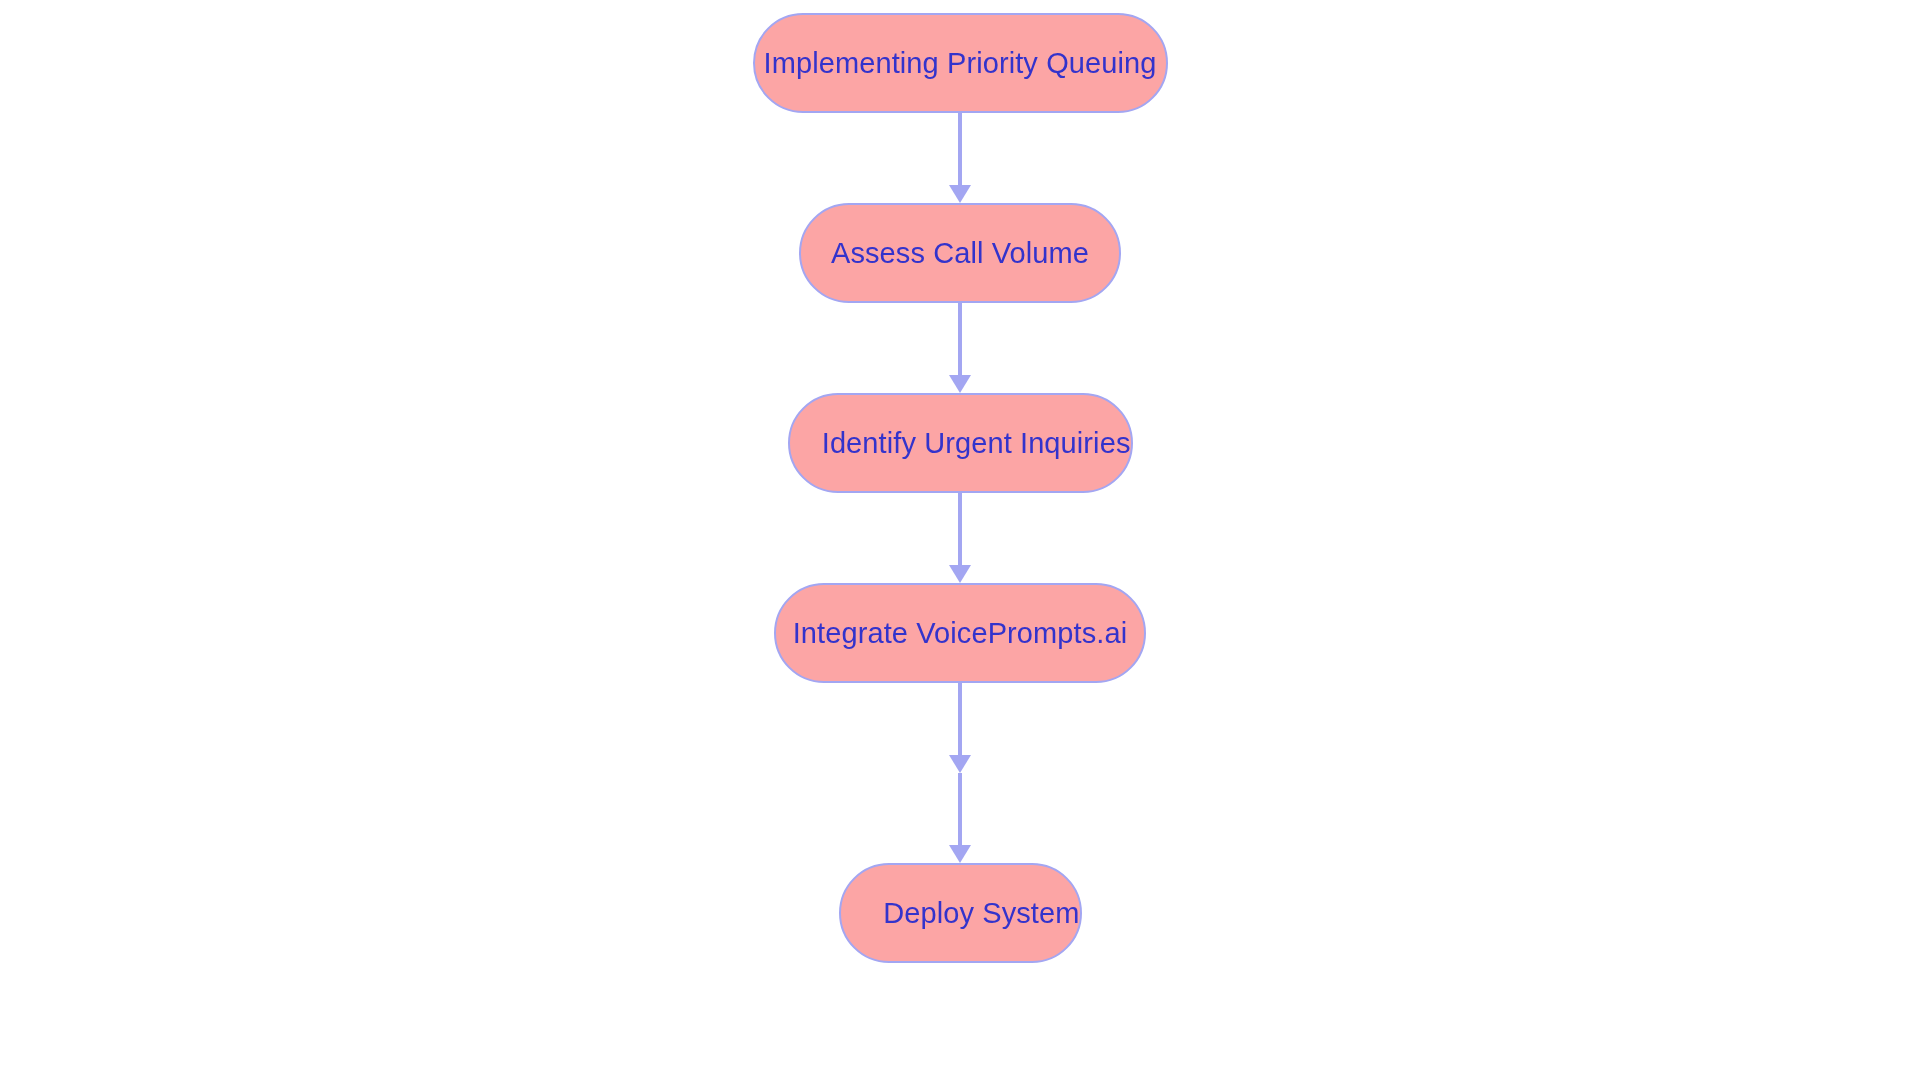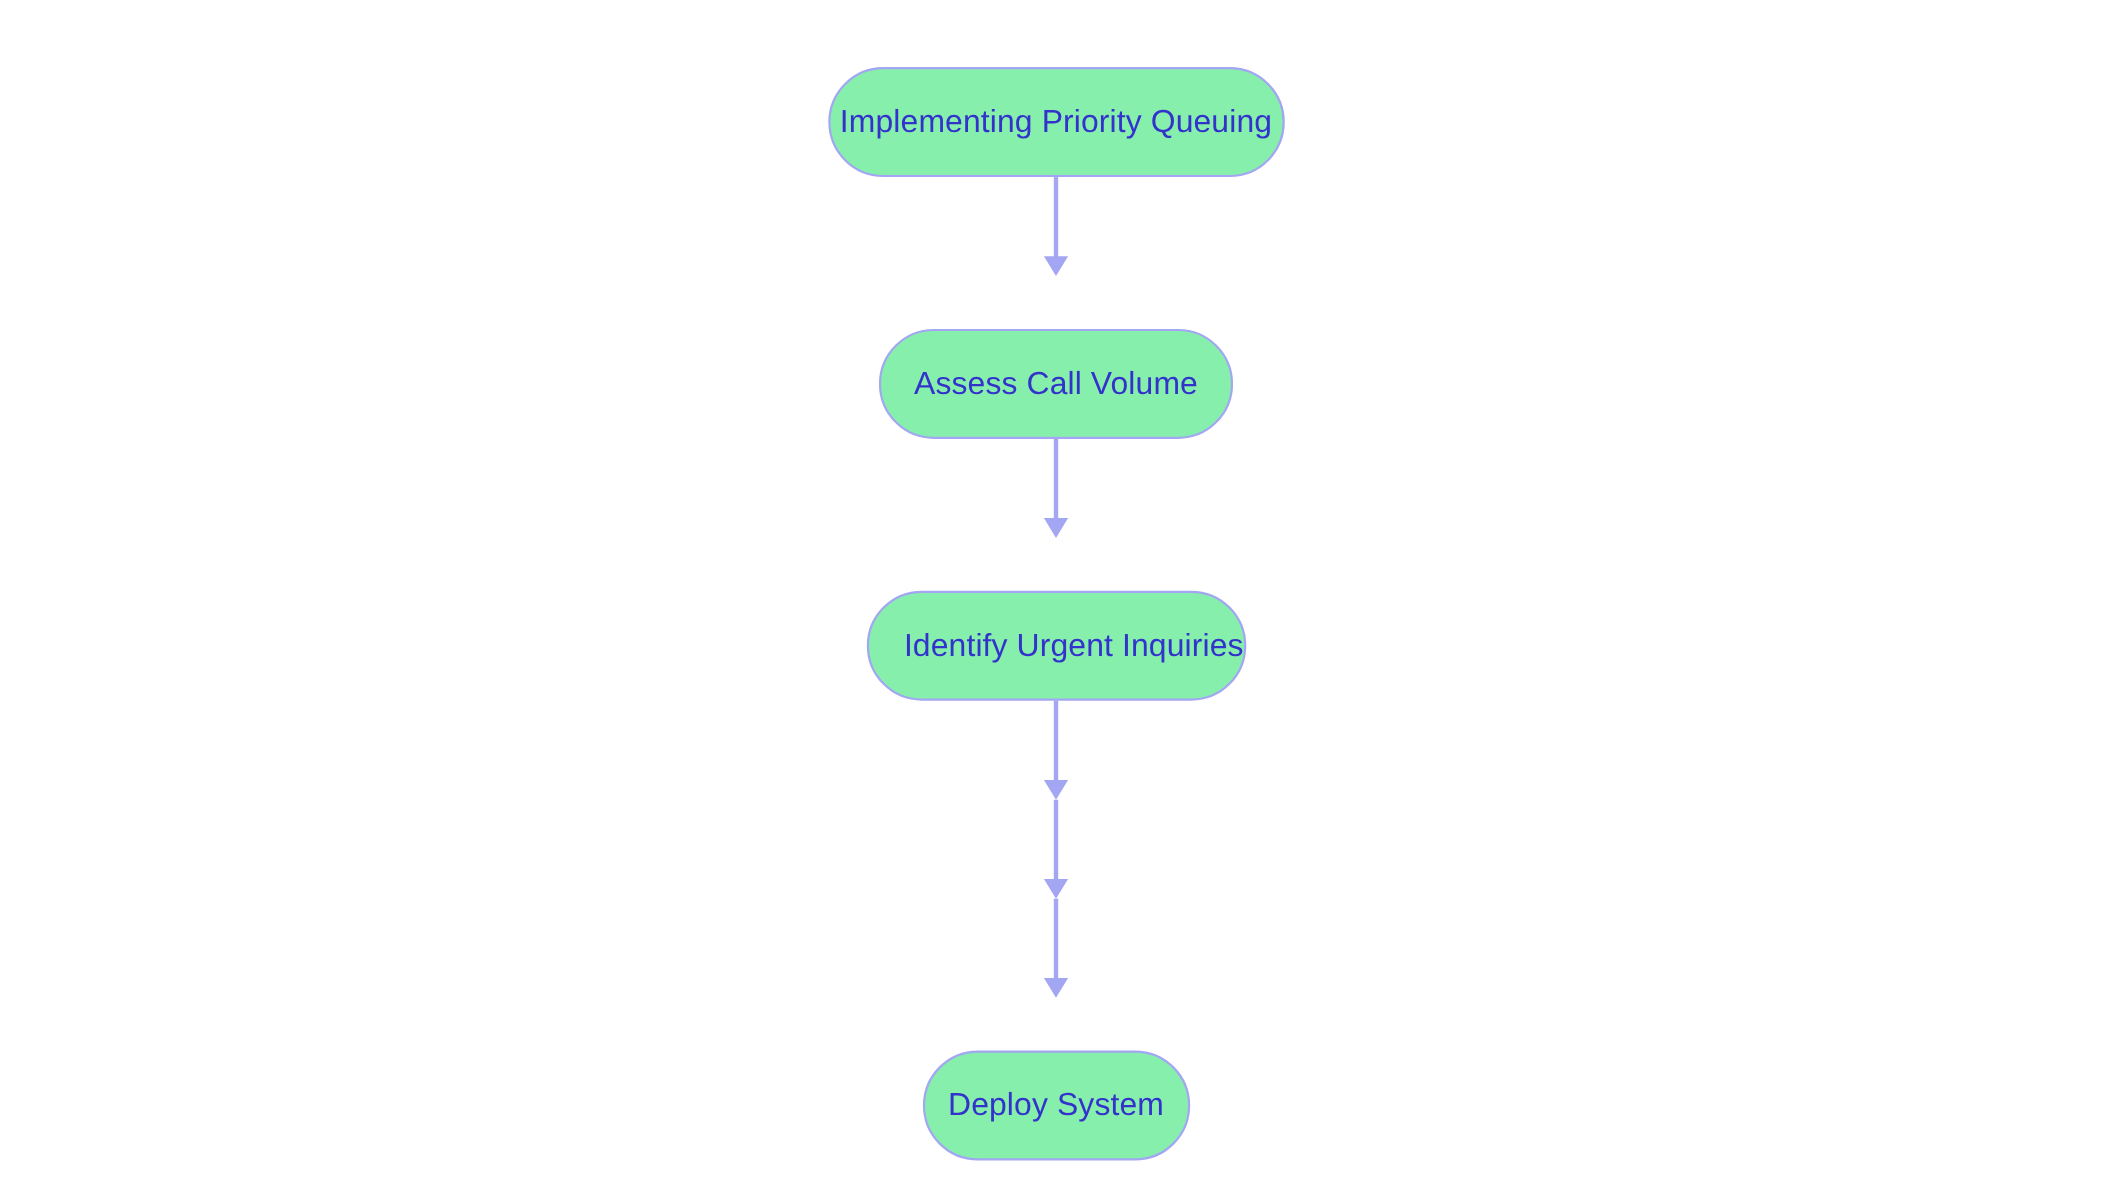--- a/index.html
+++ b/index.html
@@ -31,44 +31,43 @@
     display: flex;
     flex-direction: column;
     align-items: center;
   }
 
   
   .node {
     box-sizing: border-box;
     height: 100px;
     border-radius: 50px;
-    background: #86efac;
+    background: #fca5a5;
     border: 2px solid #a3a6f2;
     display: flex;
     align-items: center;
     justify-content: center;
     flex: none;
-    margin-top: 48px;
   }
   .node-label {
     font-size: 29px;
     line-height: 1;
     color: #3333cc;
     white-space: nowrap;
     letter-spacing: 0.1px;
     font-weight: 400;
   }
 
   
   .node.n1 { width: 415px; }
   .node.n2 { width: 322px; }
   .node.n3 { width: 345px; justify-content: flex-end; }
   .node.n4 { width: 372px; }
   .node.n5 { width: 370px; }
-  .node.n6 { width: 243px; }
+  .node.n6 { width: 243px; justify-content: flex-end; }
 
   
   .connector {
     position: relative;
     width: 24px;
     height: 90px;
     flex: none;
     display: block;
   }
   .connector .stem {
@@ -119,20 +118,23 @@
 
     <div class="node n3">
       <span class="node-label">Identify Urgent Inquiries</span>
     </div>
 
     <div class="connector">
       <span class="stem"></span>
       <span class="head"></span>
     </div>
 
+    <div class="node n4">
+      <span class="node-label">Integrate VoicePrompts.ai</span>
+    </div>
 
     <div class="connector">
       <span class="stem"></span>
       <span class="head"></span>
     </div>
 
 
     <div class="connector">
       <span class="stem"></span>
       <span class="head"></span>

